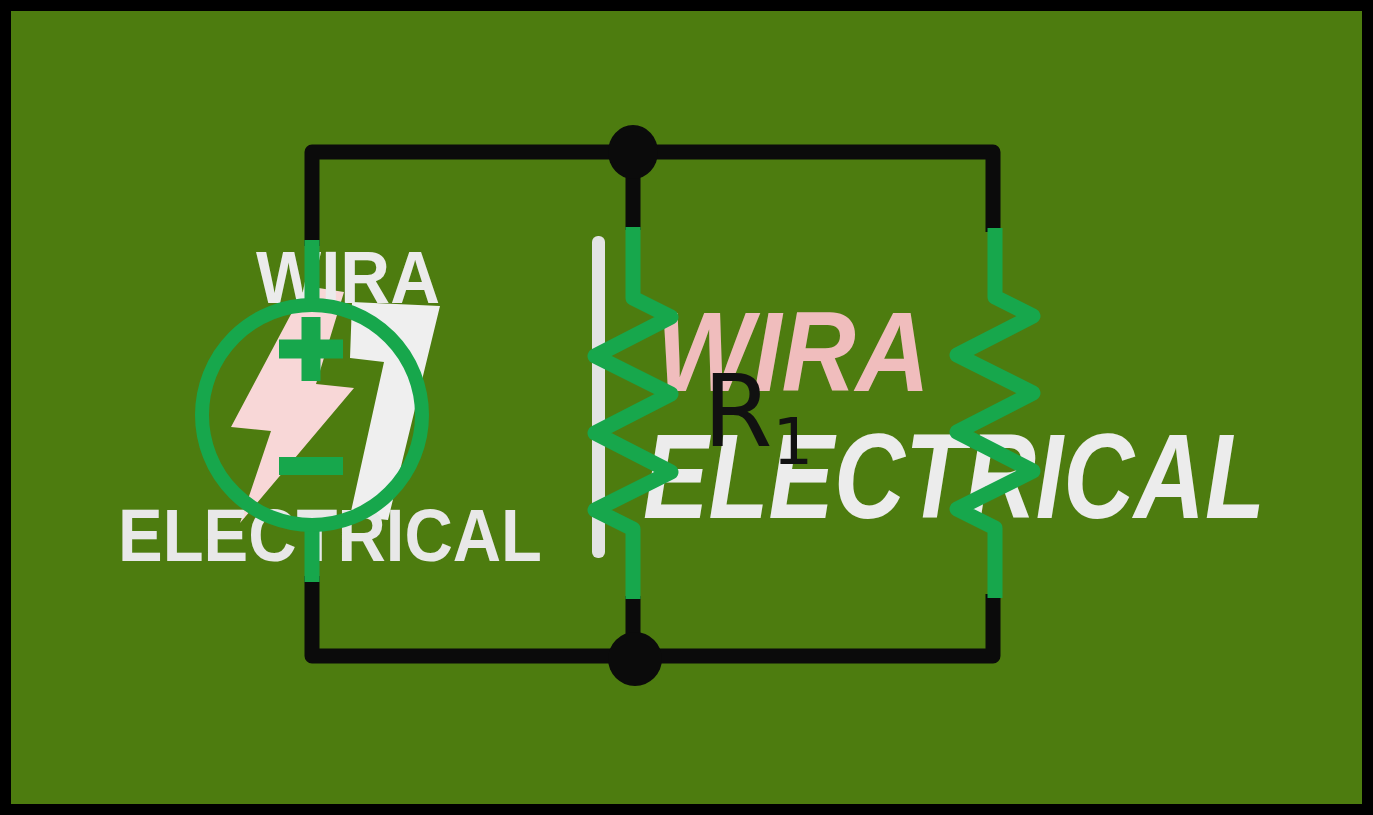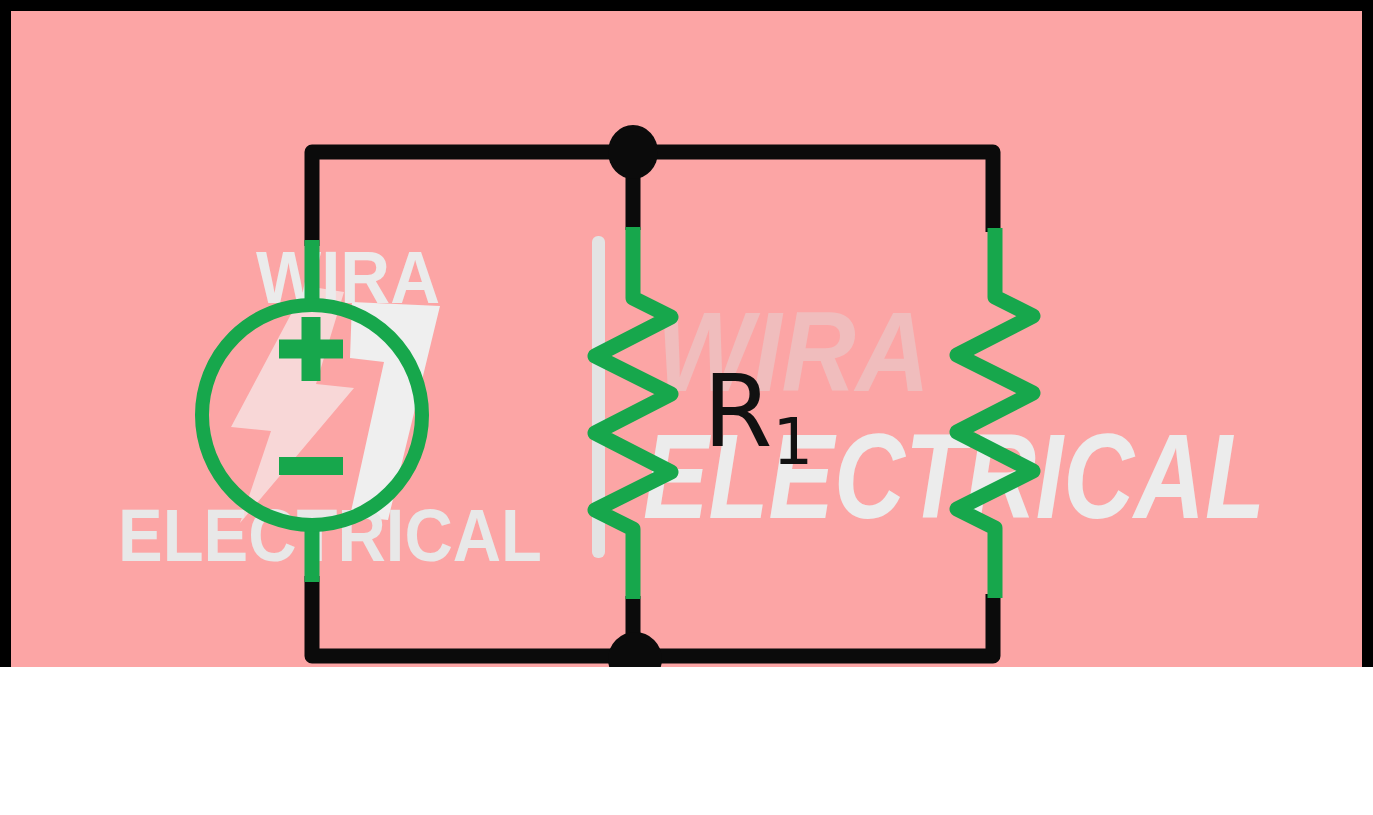--- a/index.html
+++ b/index.html
@@ -1,19 +1,19 @@
 <!DOCTYPE html>
 <html><head>
 <meta charset="utf-8">
 <style>
   html,body{margin:0;padding:0;background:#ffffff;}
   .stage{
     position:relative;
-    width:1373px;height:667px;
-    background:#fca5a5;
+    width:1373px;height:815px;
+    background:#4d7c0f;
     overflow:hidden;
     font-family:"Liberation Sans", sans-serif;
   }
   .stage svg{position:absolute;left:0;top:0;}
   .comp-label{
     position:absolute;
     color:#111111;
     font-family:"DejaVu Sans", sans-serif;
     font-weight:500;
     line-height:1;

